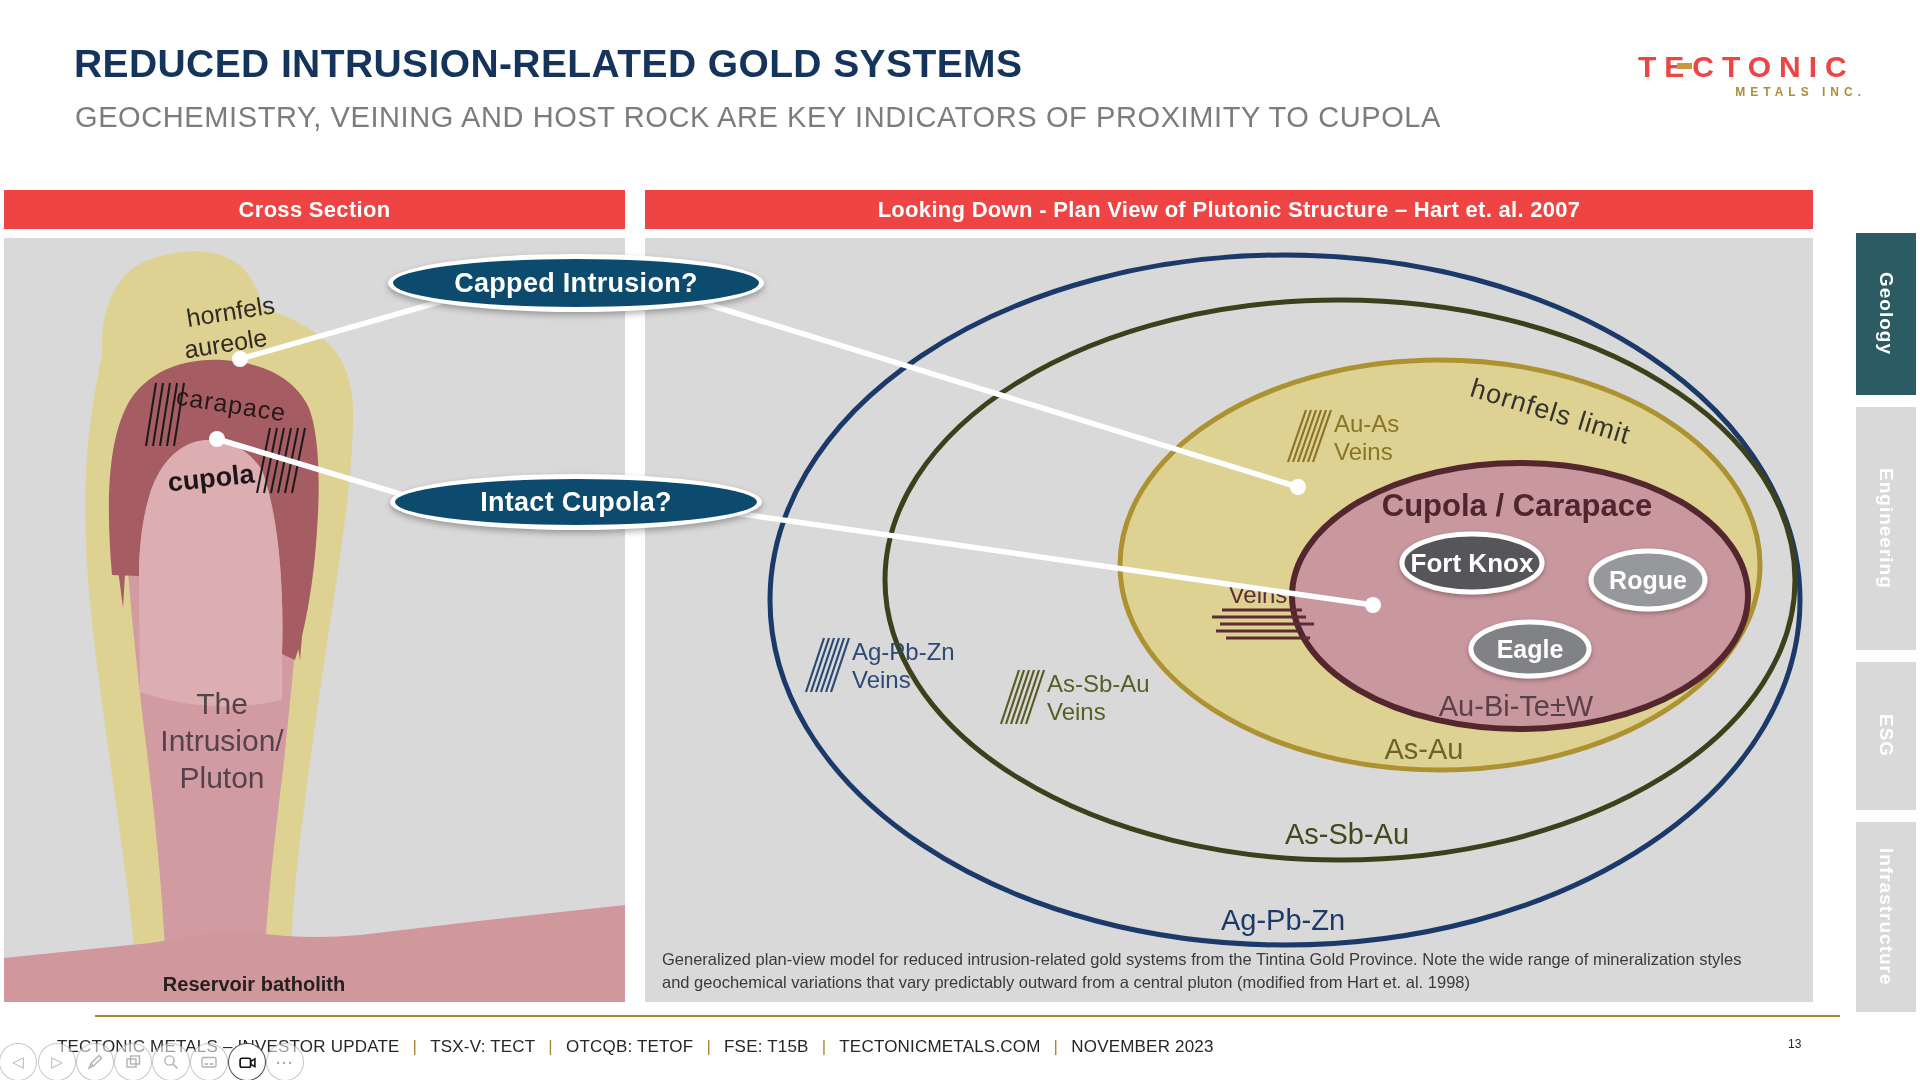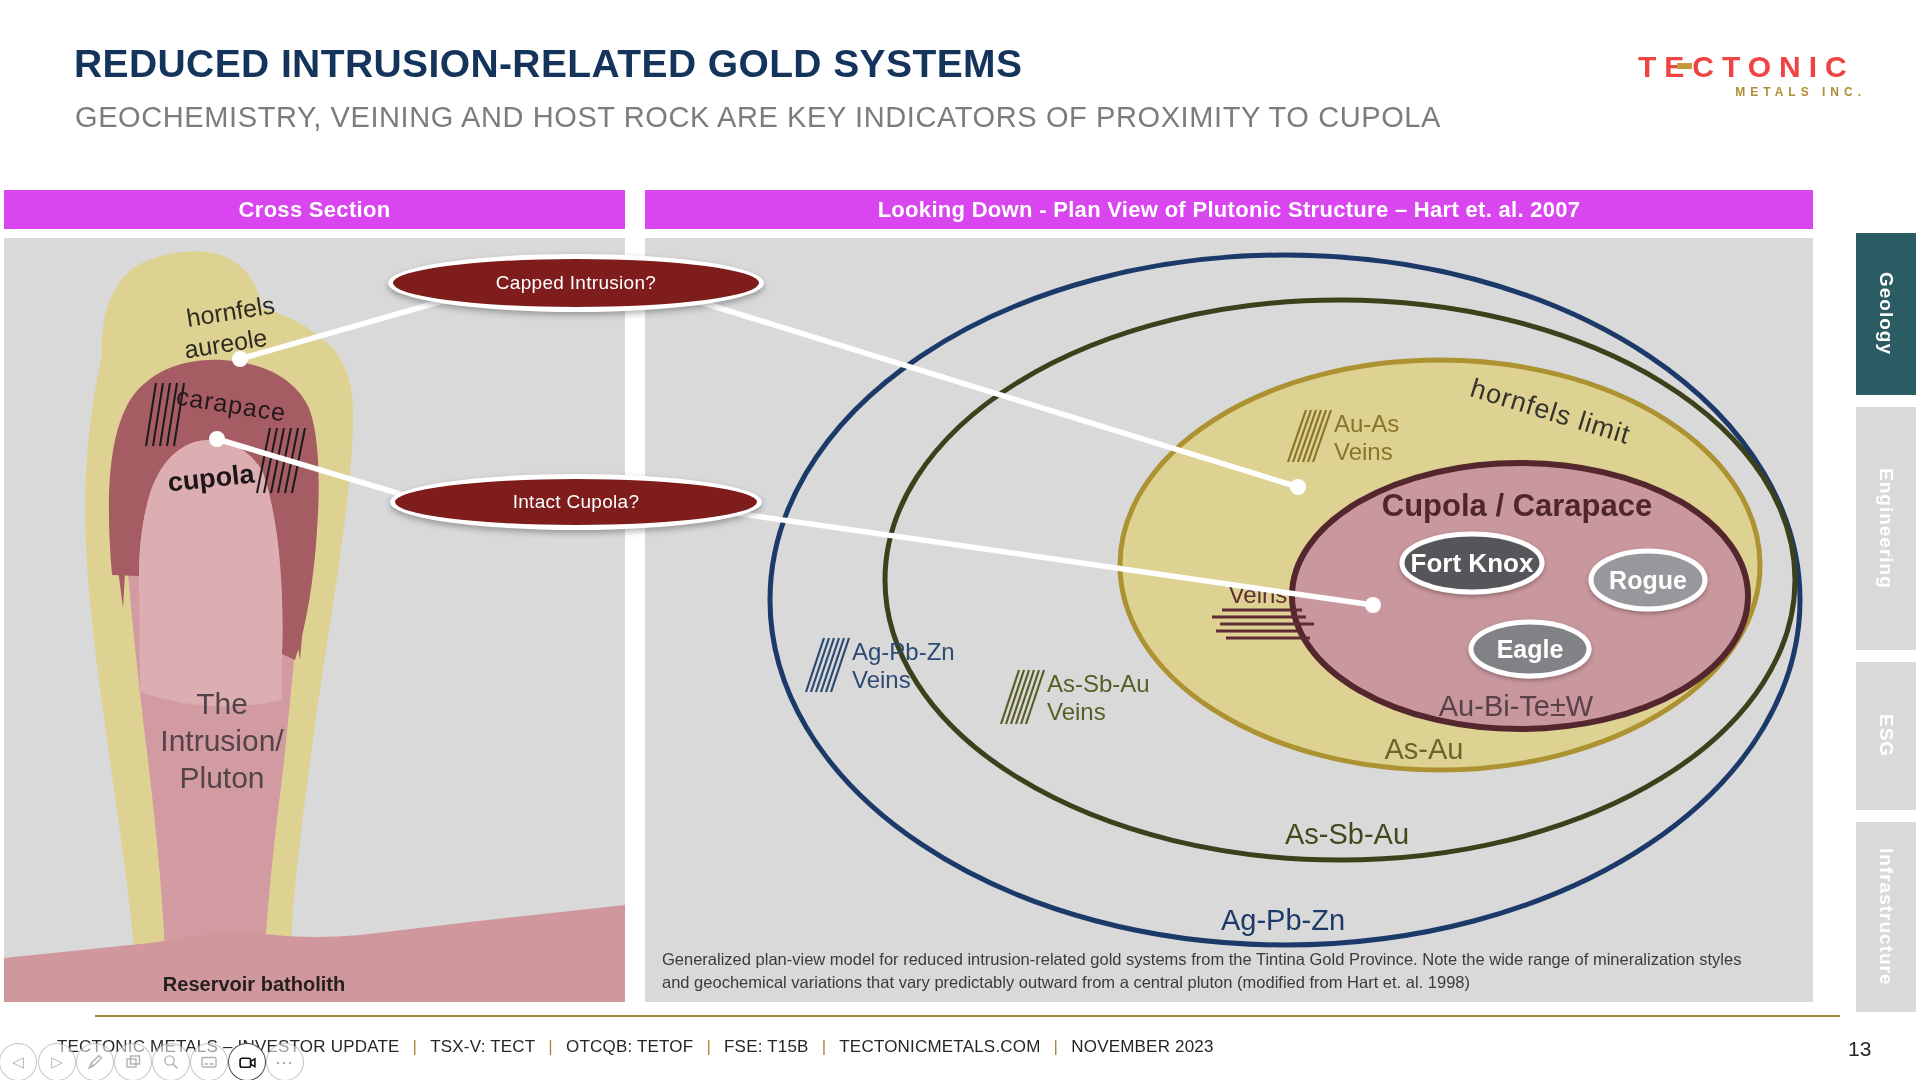--- a/index.html
+++ b/index.html
@@ -11,34 +11,34 @@
   
   .slide-title { left:74px; top:42px; font-size:39px; font-weight:800; color:#14345c; letter-spacing:.4px; }
   .slide-subtitle { left:75px; top:101px; font-size:29px; font-weight:400; color:#7c7c7c; letter-spacing:.6px; }
 
   .logo { left:1638px; top:50px; width:232px; }
   .logo-word { font-size:30px; font-weight:700; letter-spacing:8px; color:#ef4444; position:relative; }
   .logo-ebar { position:absolute; left:39px; top:13px; width:15px; height:6px; background:#c49a3d; }
   .logo-tag  { font-size:12px; font-weight:700; letter-spacing:5px; color:#b08e35; text-align:right; padding-right:4px; margin-top:1px; }
 
   
-  .panel-hdr { height:39px; background:#d946ef; color:#fff; font-size:22px; font-weight:700;
+  .panel-hdr { height:39px; background:#ef4444; color:#fff; font-size:22px; font-weight:700;
                display:flex; align-items:center; justify-content:center; letter-spacing:.3px; }
   .hdr-left  { left:4px;   top:190px; width:621px; }
   .hdr-right { left:645px; top:190px; width:1168px; }
 
   
   .panel { background:#d9d9d9; top:238px; height:764px; }
   .panel-left  { left:4px;   width:621px; }
   .panel-right { left:645px; width:1168px; }
   .panel svg { display:block; }
 
   
-  .callout { position:absolute; z-index:6; border-radius:50%; background:#7f1d1d; border:5px solid #ffffff;
-             color:#fff; font-weight:400; font-size:19px; display:flex; align-items:center; justify-content:center;
+  .callout { position:absolute; z-index:6; border-radius:50%; background:#0c4a6e; border:5px solid #ffffff;
+             color:#fff; font-weight:700; font-size:27px; display:flex; align-items:center; justify-content:center;
              box-shadow:0 3px 6px rgba(0,0,0,.30); letter-spacing:.3px; }
   .callout-capped { left:388px; top:254px; width:376px; height:58px; }
   .callout-intact { left:390px; top:474px; width:372px; height:56px; }
 
   .overlay-lines { left:0; top:0; z-index:5; pointer-events:none; }
 
   
   .caption { left:662px; top:948px; width:1095px; font-size:16.5px; line-height:1.42; color:#3b3b3b; z-index:4; }
 
   
@@ -48,21 +48,21 @@
   .tab-idle   { background:#d9d9d9; }
   .tab-geology        { top:233px; height:162px; }
   .tab-engineering    { top:407px; height:243px; }
   .tab-esg            { top:662px; height:148px; }
   .tab-infrastructure { top:822px; height:190px; }
 
   
   .footer-rule { left:95px; top:1015px; width:1745px; height:2px; background:#a8883c; }
   .footer { left:57px; top:1037px; font-size:17px; color:#262626; display:flex; align-items:center; letter-spacing:.2px; z-index:8; }
   .footer .sep { color:#a8883c; margin:0 13px; font-weight:400; }
-  .page-num { left:1848px; top:1037px; font-size:21px; color:#262626; z-index:8; }
+  .page-num { left:1788px; top:1037px; font-size:12px; color:#262626; z-index:8; }
 
   
   .pc { position:absolute; top:1043px; width:38px; height:38px; border-radius:50%;
         border:1.5px solid rgba(90,90,90,.35); background:rgba(255,255,255,.55);
         display:flex; align-items:center; justify-content:center; z-index:9;
         color:rgba(70,70,70,.45); font-size:15px; }
   .pc svg { opacity:.45; }
   .pc-dark { border-color:rgba(25,25,25,.8); background:#ffffff; color:#111; }
   .pc-dark svg { opacity:1; }
 </style>

